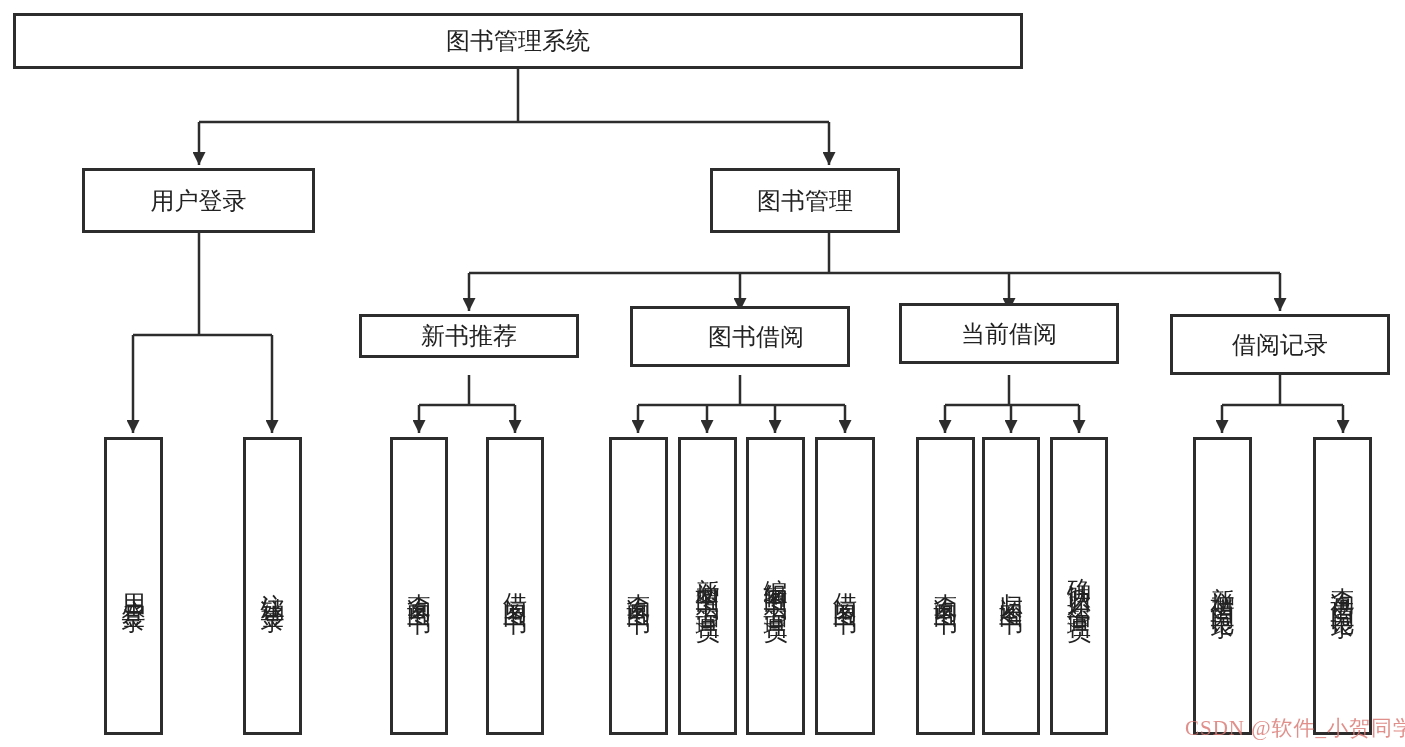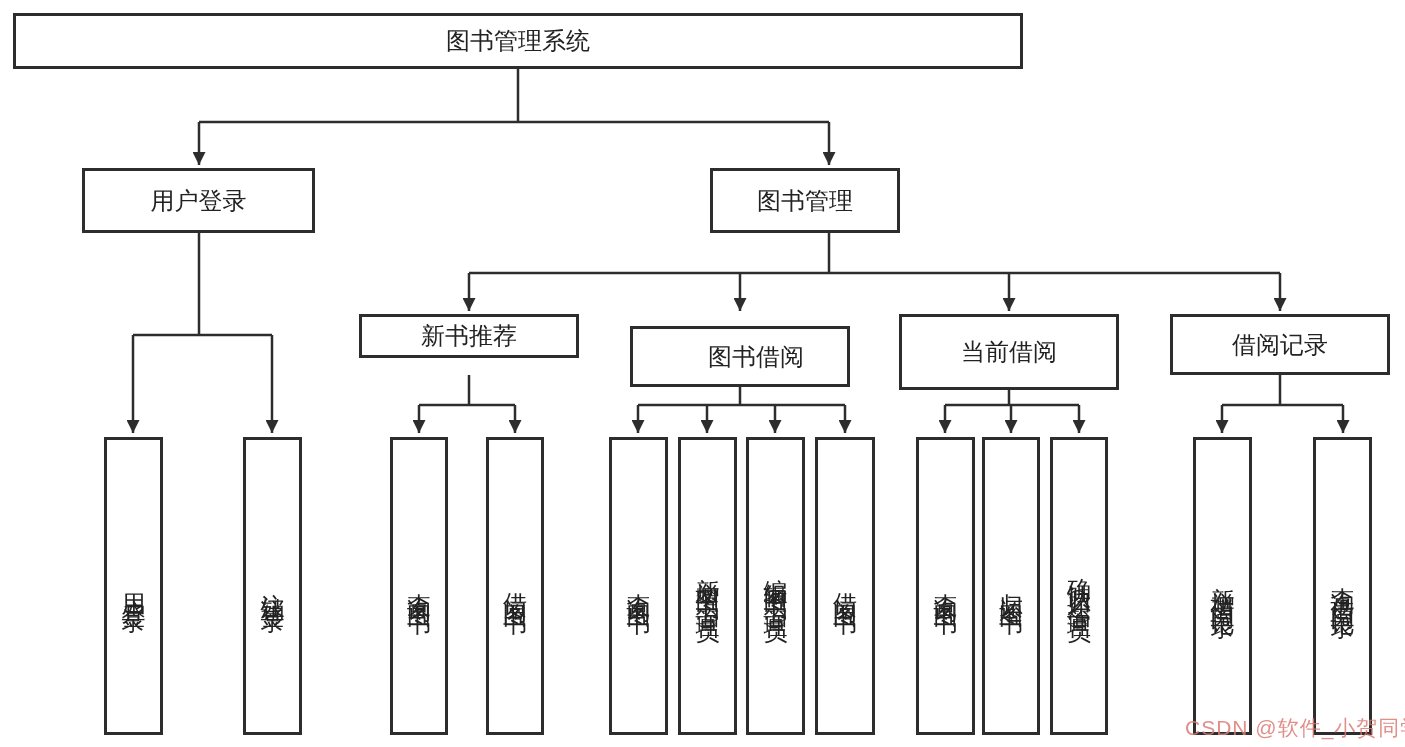--- a/index.html
+++ b/index.html
@@ -1,21 +1,21 @@
 <!DOCTYPE html>
 <html><head>
 <meta charset="utf-8">
 <style>
   html, body { margin: 0; padding: 0; background: #ffffff; }
   .stage {
     position: relative;
     width: 1405px;
     height: 747px;
     background: #ffffff;
-    font-family: Liberation Sans, sans-serif;
+    font-family: Liberation Serif, serif;
     overflow: hidden;
   }
   .connectors {
     position: absolute;
     left: 0; top: 0;
     z-index: 1;
   }
   .box {
     position: absolute;
     box-sizing: border-box;
@@ -92,22 +92,22 @@
       <path d="M1343 405 V433" marker-end="url(#ah)"></path>
     </g>
   </svg>
 
   <div class="box h" style="left:13px; top:13px; width:1010px; height:56px;">图书管理系统</div>
 
   <div class="box h" style="left:82px; top:168px; width:233px; height:65px;">用户登录</div>
   <div class="box h" style="left:710px; top:168px; width:190px; height:65px;">图书管理</div>
 
   <div class="box h" style="left:359px; top:314px; width:220px; height:44px;">新书推荐</div>
-  <div class="box h" style="left:630px; top:326px; width:220px; height:61px;padding-left:32px;">图书借阅</div>
-  <div class="box h" style="left:899px; top:314px; width:220px; height:76px;">当前借阅</div>
+  <div class="box h" style="left:630px; top:306px; width:220px; height:61px;padding-left:32px;">图书借阅</div>
+  <div class="box h" style="left:899px; top:303px; width:220px; height:61px;">当前借阅</div>
   <div class="box h" style="left:1170px; top:314px; width:220px; height:61px;">借阅记录</div>
 
   <div class="box v" style="left:104px; width:59px;">
     <span class="vlabel">用户登录</span>
   </div>
   <div class="box v" style="left:243px; width:59px;">
     <span class="vlabel">注销登录</span>
   </div>
 
   <div class="box v" style="left:390px; width:58px;">

